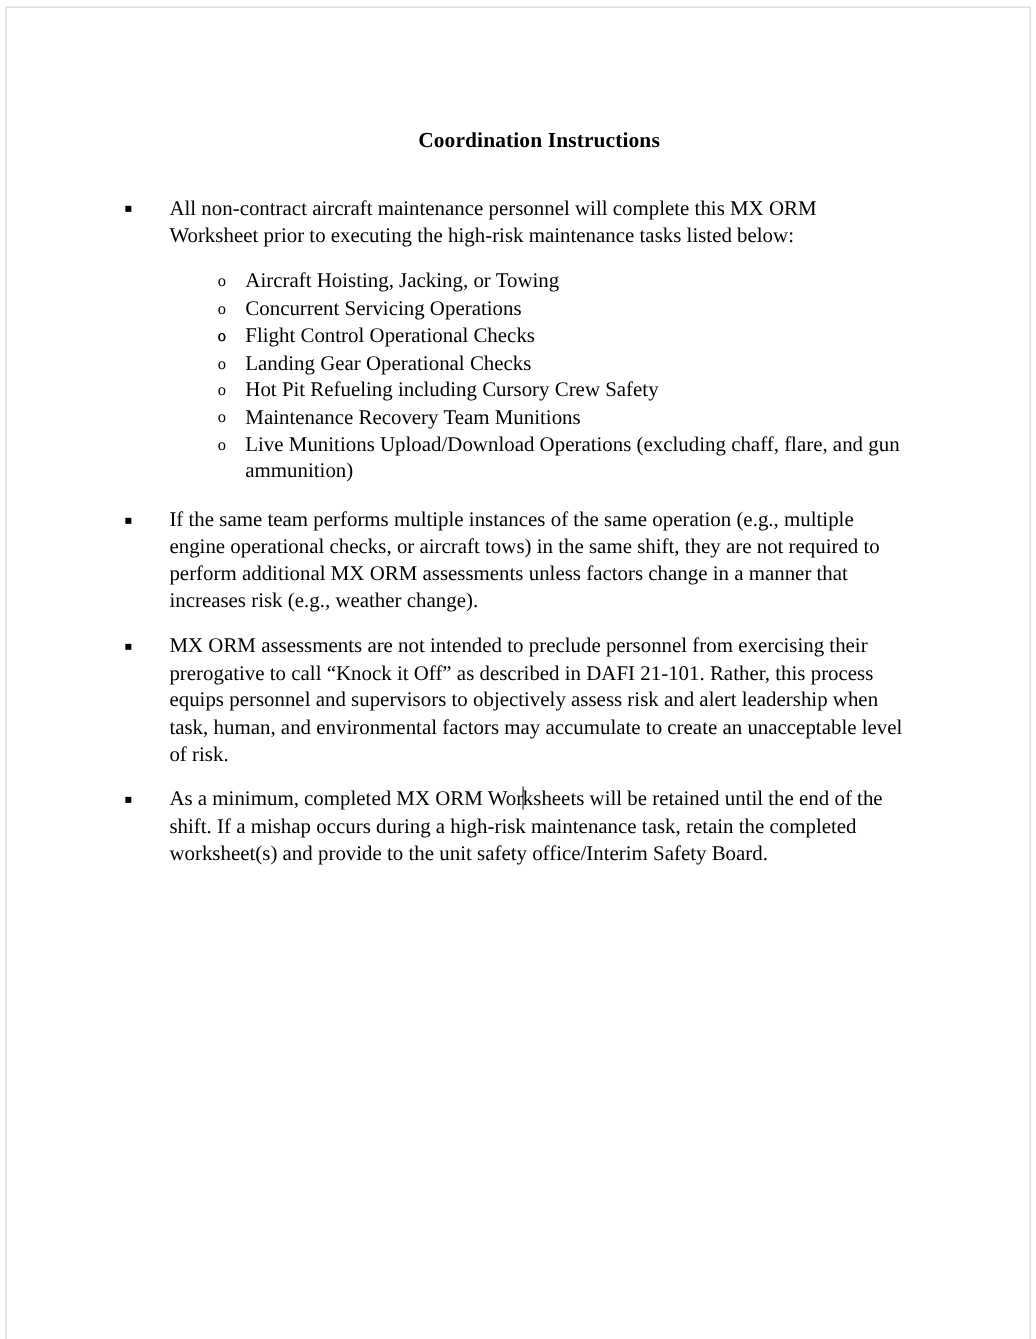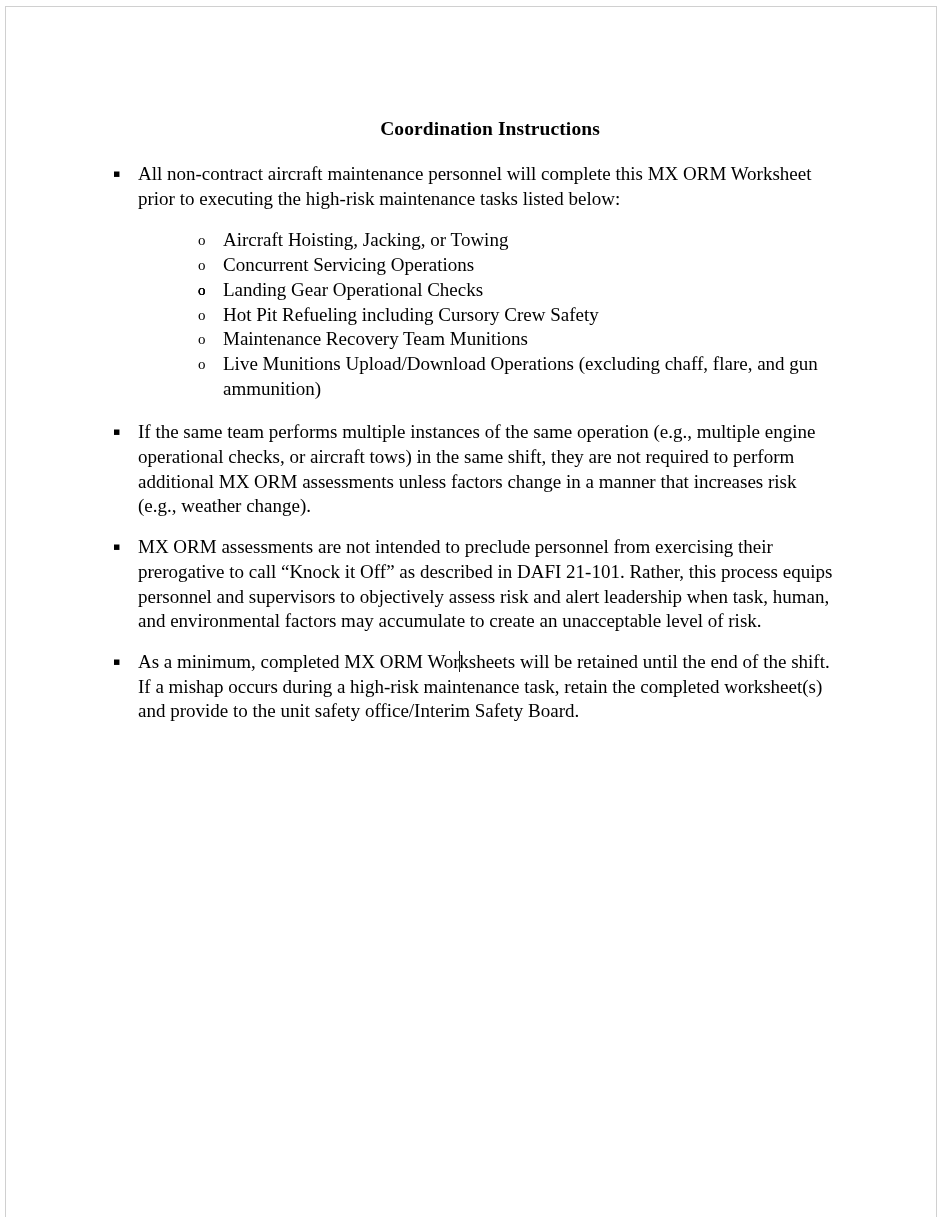--- a/index.html
+++ b/index.html
@@ -68,21 +68,21 @@
     position: relative;
     margin: 0 0 16px 0;
     padding: 0 0 0 132px;     
     font-size: 19px;
     line-height: 24.7px;
     text-align: left;
   }
   .bullet-item:last-child { margin-bottom: 0; }
 
   .bullet-item > .para {
-    margin: 0;
+    margin: 16px;
     padding-right: 101px;     
   }
 
   .sq-marker {
     position: absolute;
     left: 107px;
     top: 0;
     width: 9px;
     height: 24.7px;
     line-height: 24.7px;
@@ -152,20 +152,21 @@
           </li>
           <li class="sub-item">
             <span class="circle-marker">o</span>
             <span class="sub-text">Concurrent Servicing Operations</span>
           </li>
           <li class="sub-item">
             <span class="circle-marker">o</span>
           </li>
           <li class="sub-item">
             <span class="circle-marker">o</span>
+            <span class="sub-text">Flight Control Operational Checks</span>
           </li>
           <li class="sub-item">
             <span class="circle-marker">o</span>
             <span class="sub-text">Landing Gear Operational Checks</span>
           </li>
           <li class="sub-item">
             <span class="circle-marker">o</span>
             <span class="sub-text">Hot Pit Refueling including Cursory Crew Safety</span>
           </li>
           <li class="sub-item">

